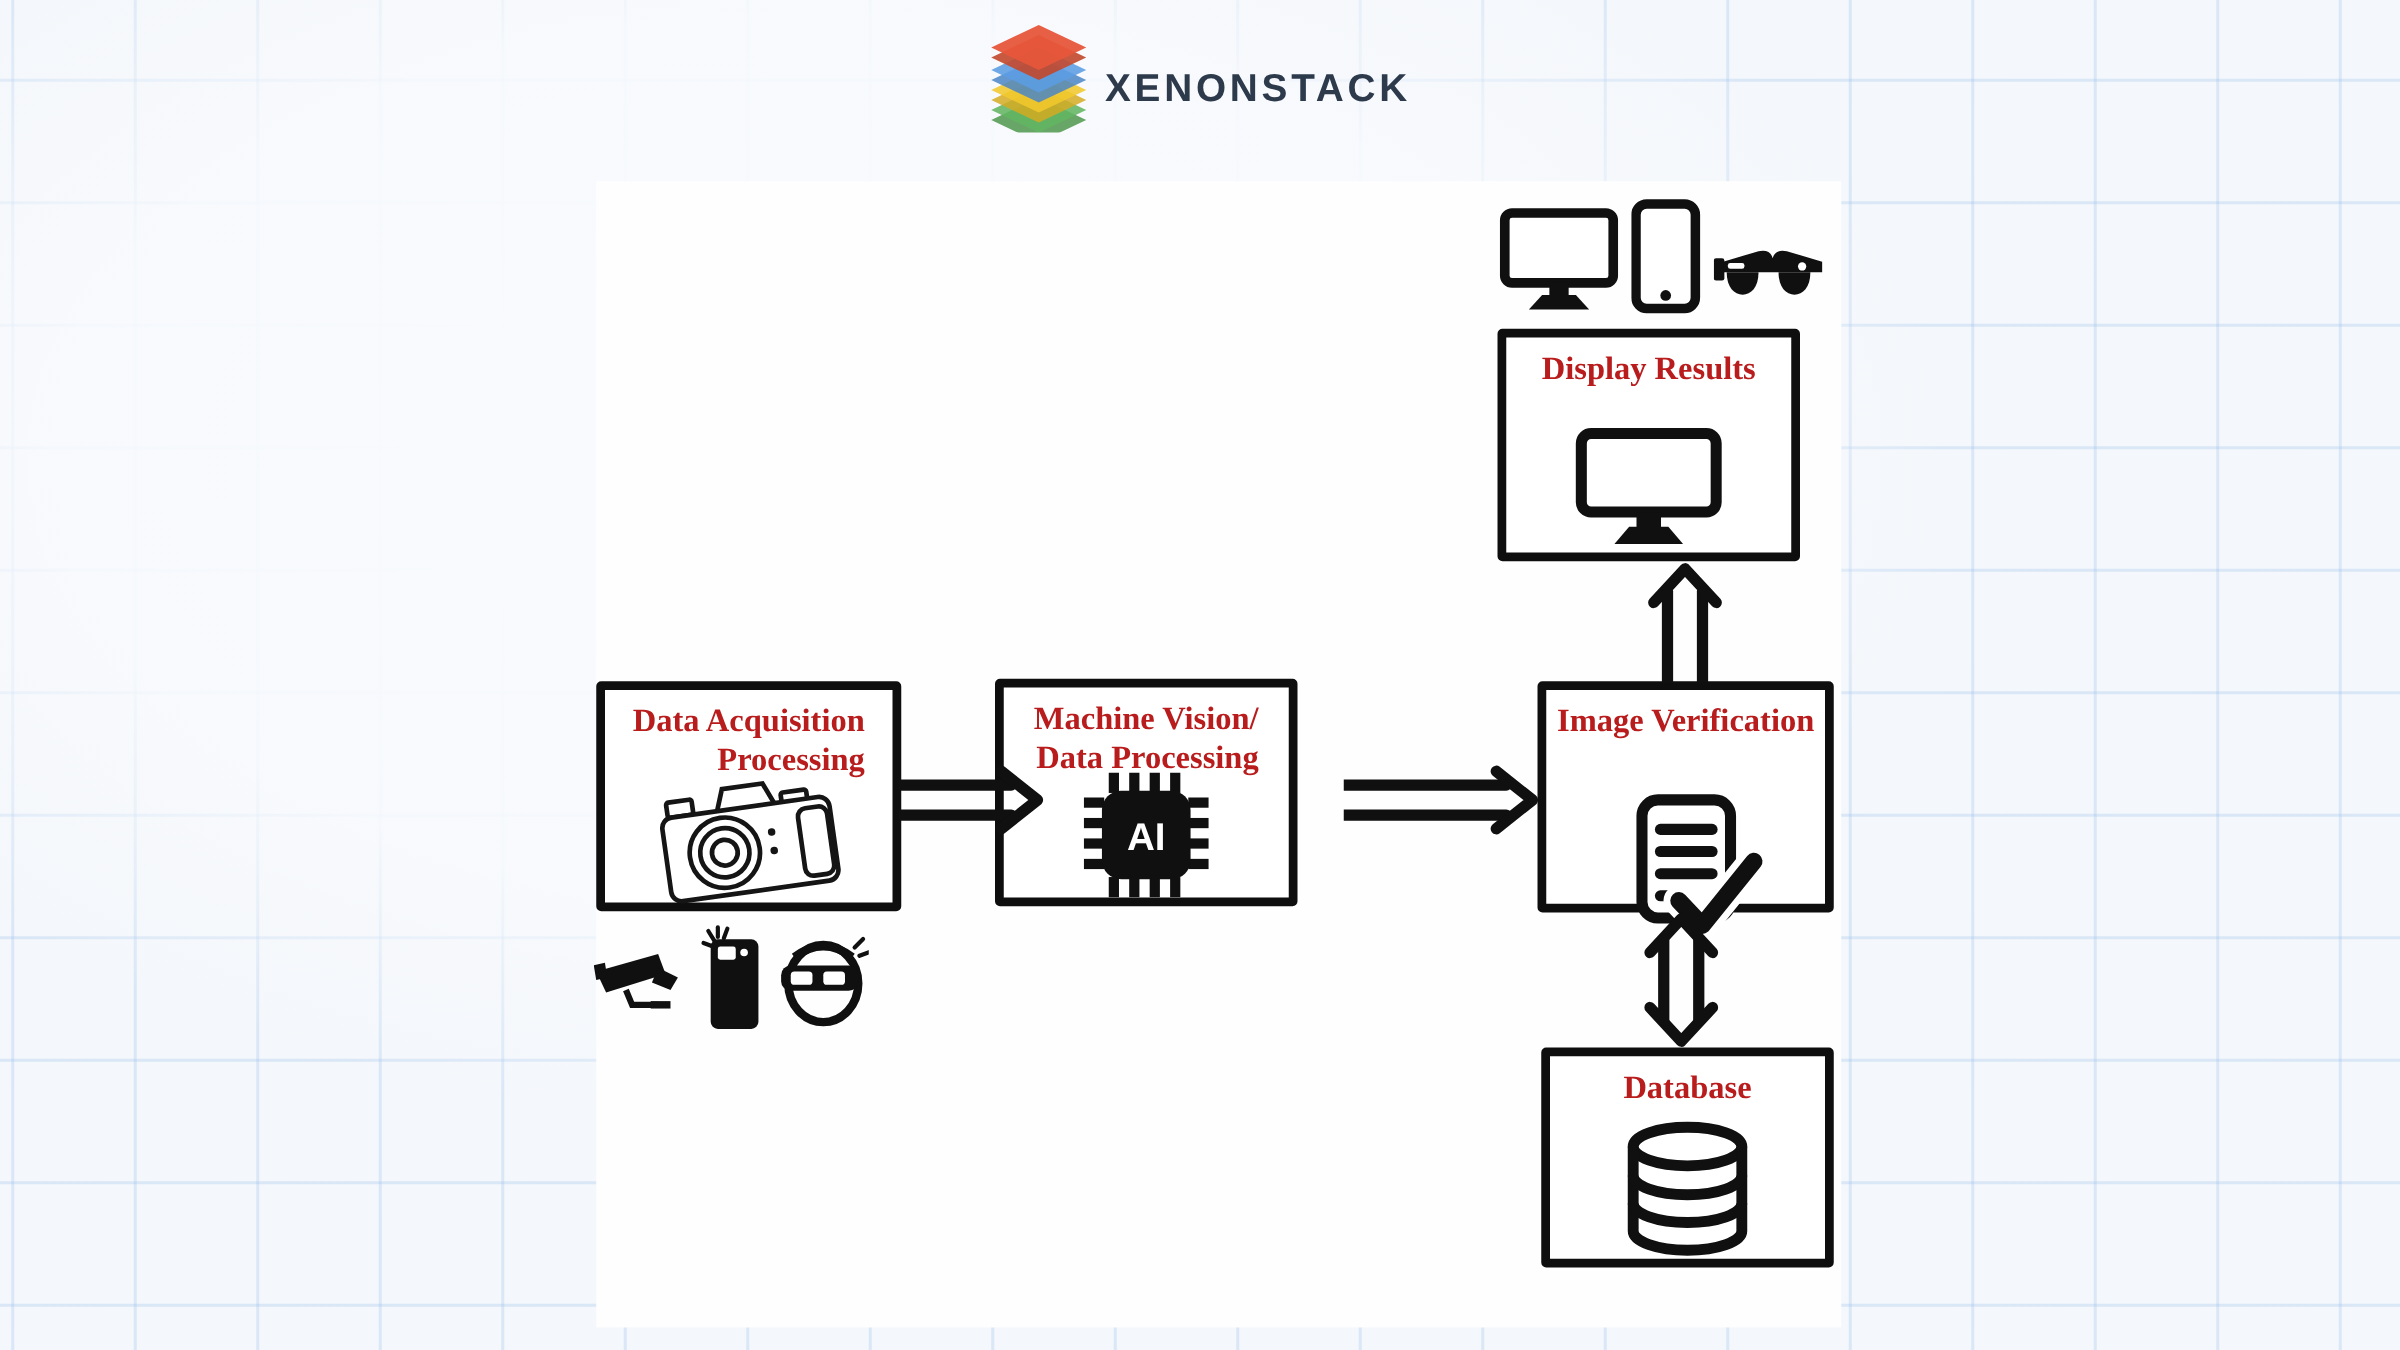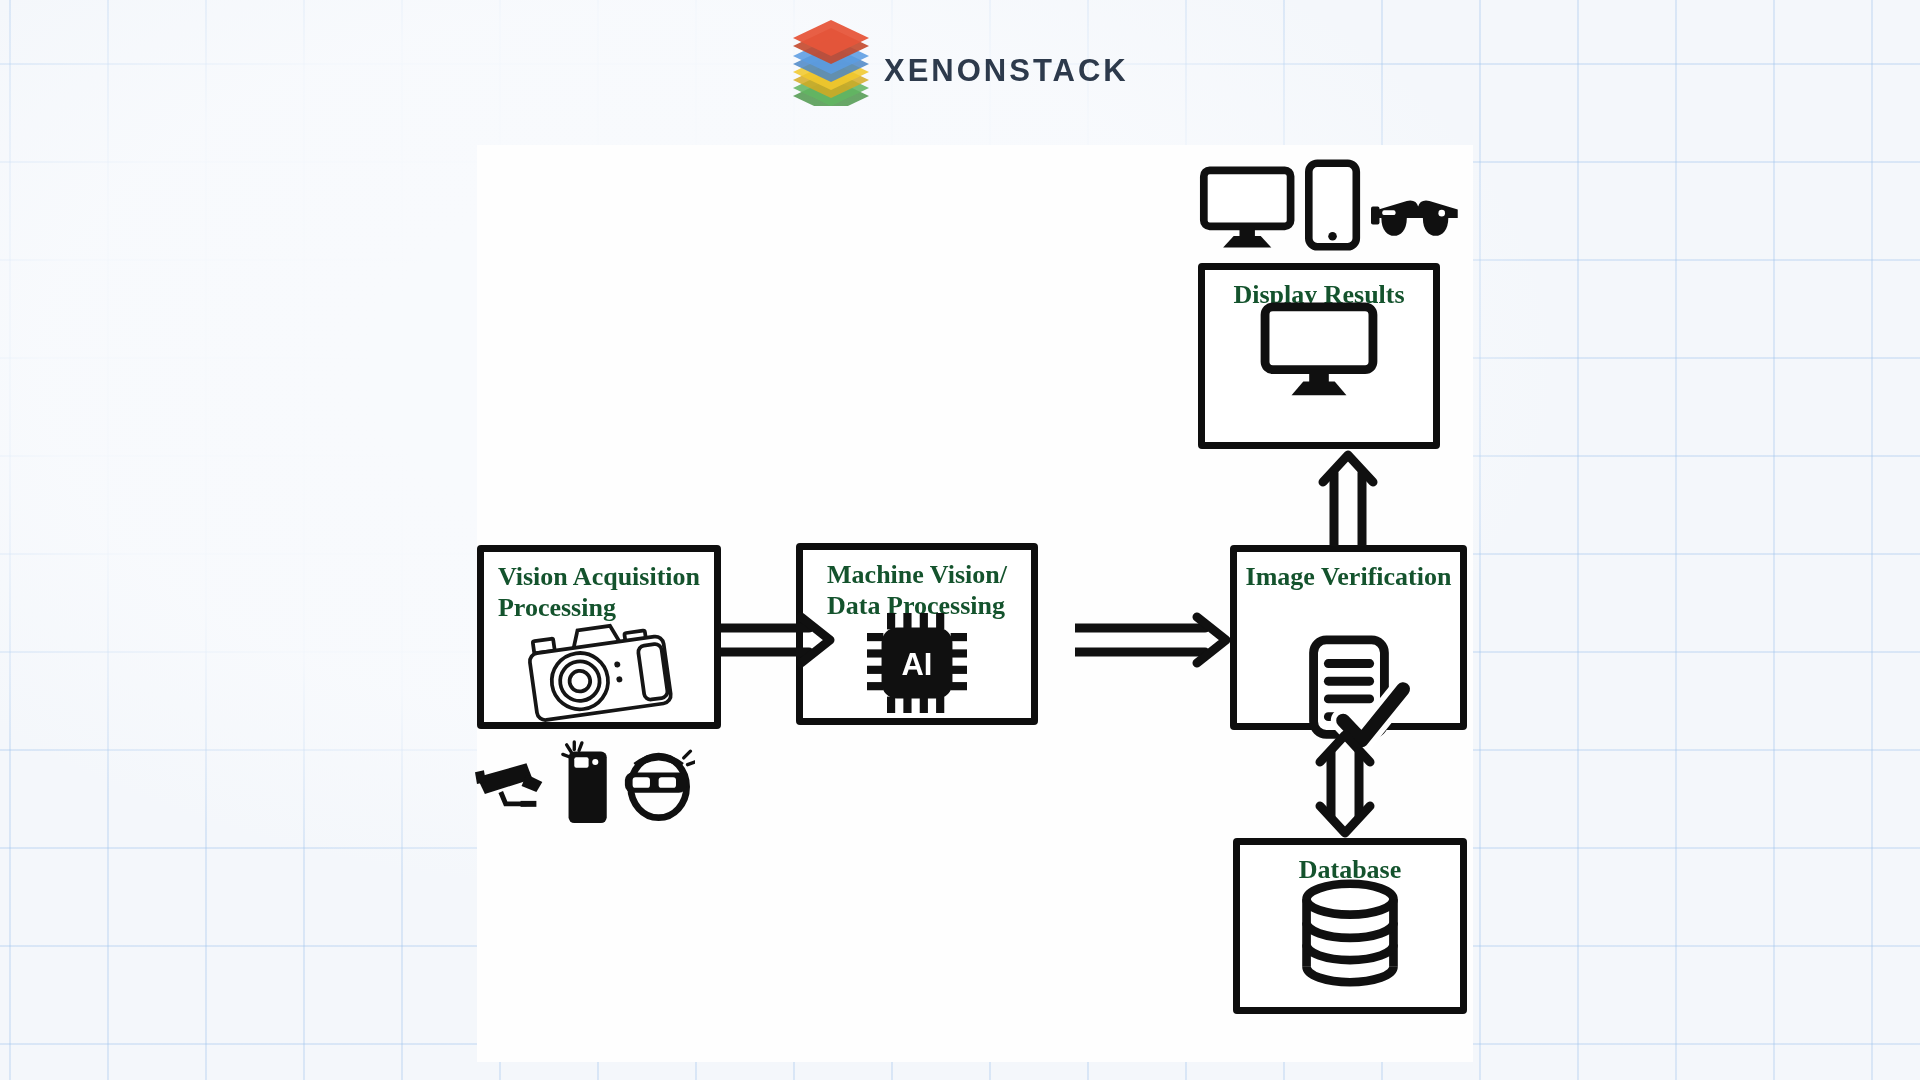--- a/index.html
+++ b/index.html
@@ -20,22 +20,22 @@
   .logo-mark{width:86px;height:90px;}
   .logo-text{font-size:31px;font-weight:700;letter-spacing:3px;color:#2d3a4c;margin-left:10px;margin-top:20px;}
 
   
   .panel{position:absolute;left:477px;top:145px;width:996px;height:917px;background:#fefefe;}
 
   
   .box{position:absolute;box-sizing:border-box;background:#fff;border:7px solid #0e0e0e;border-radius:4px;
        display:flex;flex-direction:column;align-items:center;}
   .box-title{font-family:"Liberation Serif",serif;font-weight:bold;font-size:26px;line-height:31px;
-       color:#14532d;text-align:left;padding-top:9px;}
-  .box-icon{flex:1;display:flex;align-items:flex-start;justify-content:center;width:100%;}
+       color:#b91c1c;text-align:right;padding-top:9px;}
+  .box-icon{flex:1;display:flex;align-items:flex-end;justify-content:center;width:100%;}
 
   .arrow{position:absolute;}
   .icon-row{position:absolute;display:flex;align-items:flex-end;}
   svg{display:block;}
 </style>
 </head>
 <body>
 
 <div id="stage">
   <div class="bg-grid"></div>
@@ -54,21 +54,21 @@
         <polygon points="43,4 81,22 43,40 5,22" fill="#e5492a" opacity="0.95"></polygon>
       </g>
     </svg>
     <div class="logo-text">XENONSTACK</div>
   </div>
 
   <div class="panel"></div>
 
   <div class="box" style="left:477px;top:545px;width:244px;height:184px;">
     <div class="box-title">
-      <div>Vision Acquisition</div>
+      <div>Data Acquisition</div>
       <div>Processing</div>
     </div>
     <div class="box-icon">
       <svg width="150" height="104" viewBox="0 0 160 110" style="transform:rotate(-8deg);margin-top:-6px;">
         <g stroke="#151515" stroke-width="4" fill="#fff">
           <rect x="14" y="16" width="22" height="13" rx="2"></rect>
           <path d="M56,30 L63,11 L98,11 L106,30 Z"></path>
           <rect x="112" y="21" width="22" height="9" rx="2"></rect>
           <rect x="8" y="29" width="144" height="72" rx="9"></rect>
           <rect x="124" y="37" width="25" height="58" rx="7"></rect>

